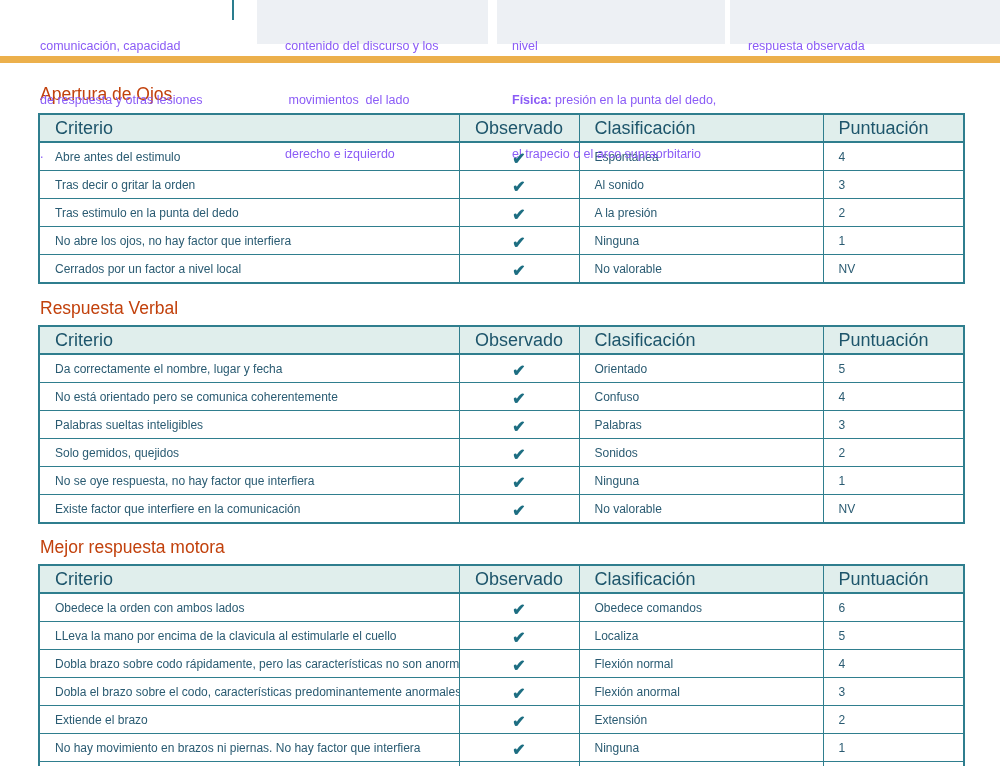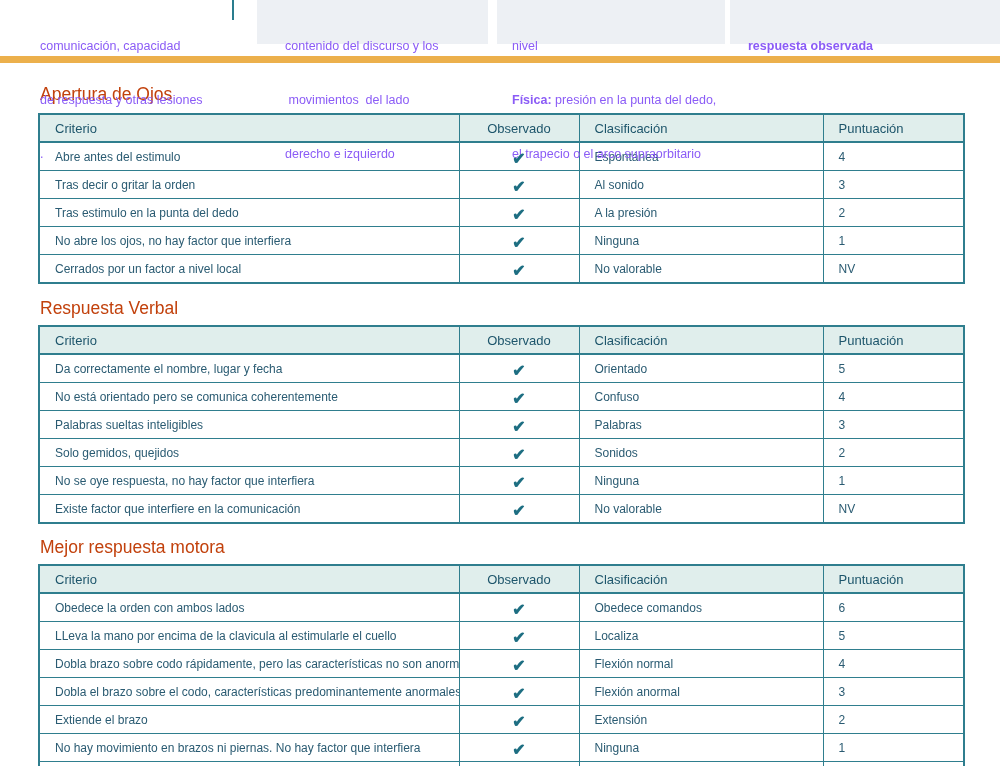--- a/index.html
+++ b/index.html
@@ -33,21 +33,21 @@
     background: #2a7d8e;
   }
   .box {
     position: absolute;
     top: 0;
     height: 44px;
     background: #edf0f4;
   }
   .box2 { left: 257px; width: 231px; }
   .box3 { left: 497px; width: 228px; }
-  .box4 { left: 730px; width: 270px; font-weight: bold; }
+  .box4 { left: 730px; width: 270px; }
   .box .txt { position: static; }
   .box2 .inner { padding: 1px 0 0 28px; }
   .box3 .inner { padding: 1px 0 0 15px; }
   .box4 .inner { padding: 1px 0 0 18px; }
   .bold { font-weight: bold; }
   
   .orange-bar {
     width: 1000px;
     height: 7px;
     background: #ecb04c;
@@ -82,21 +82,21 @@
     border: 1px solid #2f7e8e;
     font-weight: normal;
     overflow: hidden;
     white-space: nowrap;
   }
   table.gcs thead th {
     background: #e0eeec;
     height: 26px;
     border-bottom: 2px solid #2f7e8e;
     color: #1d556b;
-    font-size: 13px;
+    font-size: 18px;
     text-align: left;
     padding: 0 0 0 15px;
   }
   table.gcs thead th.obs-h { text-align: center; padding: 0; }
   table.gcs tbody td {
     height: 27px;
     color: #2a5b72;
     font-size: 12px;
     padding: 0 0 0 15px;
     background: #ffffff;

